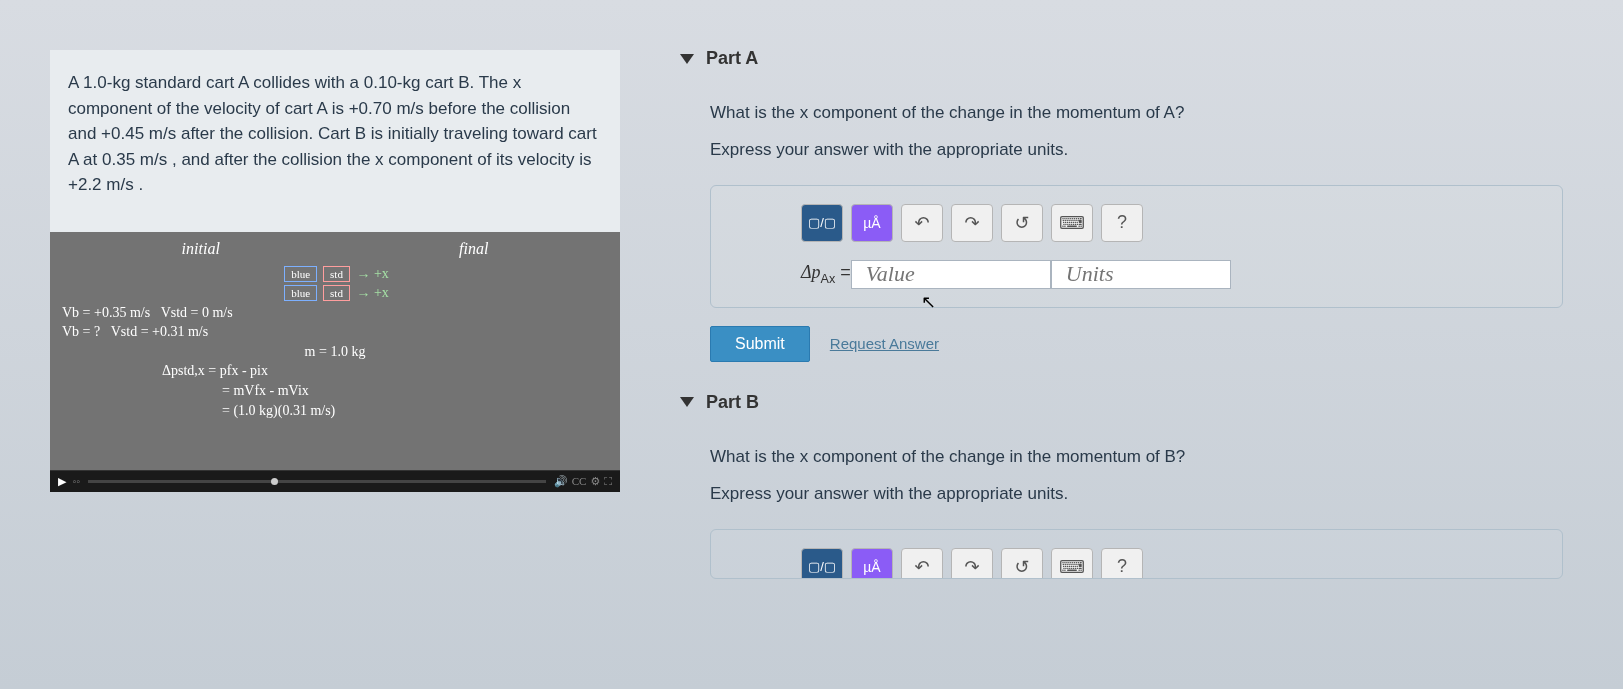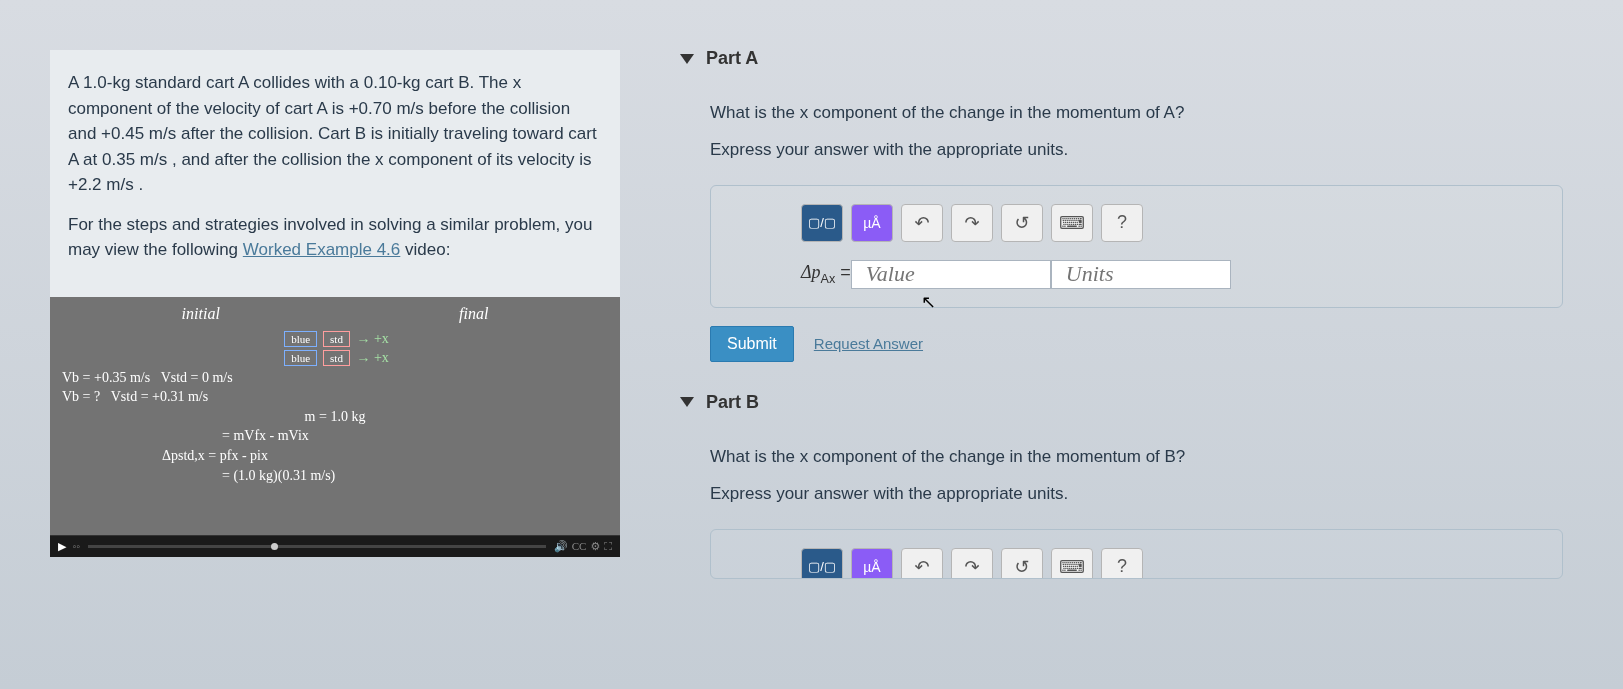--- a/index.html
+++ b/index.html
@@ -85,53 +85,50 @@
 .input-field {
   height: 29px; border: 1px solid #aab4bf; background: #fff;
   font-size: 22px; font-style: italic; color: #999;
   padding: 0 14px; font-family: Georgia, serif;
 }
 .value-field { width: 200px; }
 .units-field { width: 180px; }
 .action-row { display: flex; align-items: center; gap: 20px; margin-left: 30px; margin-bottom: 30px;}
 .submit-btn {
   background: #3a8fc4; color: #fff; border: 1px solid #2a7ab0;
-  padding: 8px 16px; font-size: 16px; cursor: pointer; border-radius: 2px;
+  padding: 8px 24px; font-size: 16px; cursor: pointer; border-radius: 2px;
 }
 .request-link { color: #4a7a9a; text-decoration: underline; cursor: pointer; font-size: 15px;}
 .italic-var { font-style: italic; font-family: Georgia, serif;}
 .subsc { font-size: 0.7em; vertical-align: sub;}
 .cursor-img { position: absolute; font-size: 18px; color: #000; }
 </style>
 </head>
 <body>
 
 <div class="left-panel">
   <div class="problem-text">
     <p>A 1.0-kg standard cart A collides with a 0.10-kg cart B. The x component of the velocity of cart A is +0.70 m/s before the collision and +0.45 m/s after the collision. Cart B is initially traveling toward cart A at 0.35 m/s , and after the collision the x component of its velocity is +2.2 m/s .</p>
-    <p>
-      <span>For the steps and strategies involved in solving a similar problem, you may view the following </span><a href="#">Worked Example 4.6</a><span> video:</span>
-    </p>
   </div>
   <div class="video-box">
     <div class="video-header">
       <span>initial</span>
       <span>final</span>
     </div>
     <div class="video-row" style="display:flex; justify-content:space-around; align-items:center;">
       <span><span class="cart">blue</span><span class="cart std">std</span><span class="arrow"> → +x</span></span>
       <span><span class="cart">blue</span><span class="cart std">std</span><span class="arrow"> → +x</span></span>
     </div>
     <div class="video-row" style="display:flex; justify-content:space-around;">
       <span><span>Vb = +0.35 m/s</span>&nbsp;&nbsp;&nbsp;<span>Vstd = 0 m/s</span></span>
       <span><span>Vb = ?</span>&nbsp;&nbsp;&nbsp;<span>Vstd = +0.31 m/s</span></span>
     </div>
     <div class="video-row" style="text-align:center;">m = 1.0 kg</div>
+    <div class="video-row" style="padding-left:100px;">Δpstd,x = pfx - pix</div>
     <div class="video-row" style="padding-left:160px;">= mVfx - mVix</div>
-    <div class="video-row" style="padding-left:100px;">Δpstd,x = pfx - pix</div>
     <div class="video-row" style="padding-left:160px;">= (1.0 kg)(0.31 m/s)</div>
     <div class="video-controls">
       <span class="play">▶</span>
       <span>◦◦</span>
       <div class="bar"></div>
       <span>🔊</span>
       <span style="margin:0 4px;">CC</span>
       <span>⚙</span>
       <span style="margin-left:4px;">⛶</span>
     </div>

